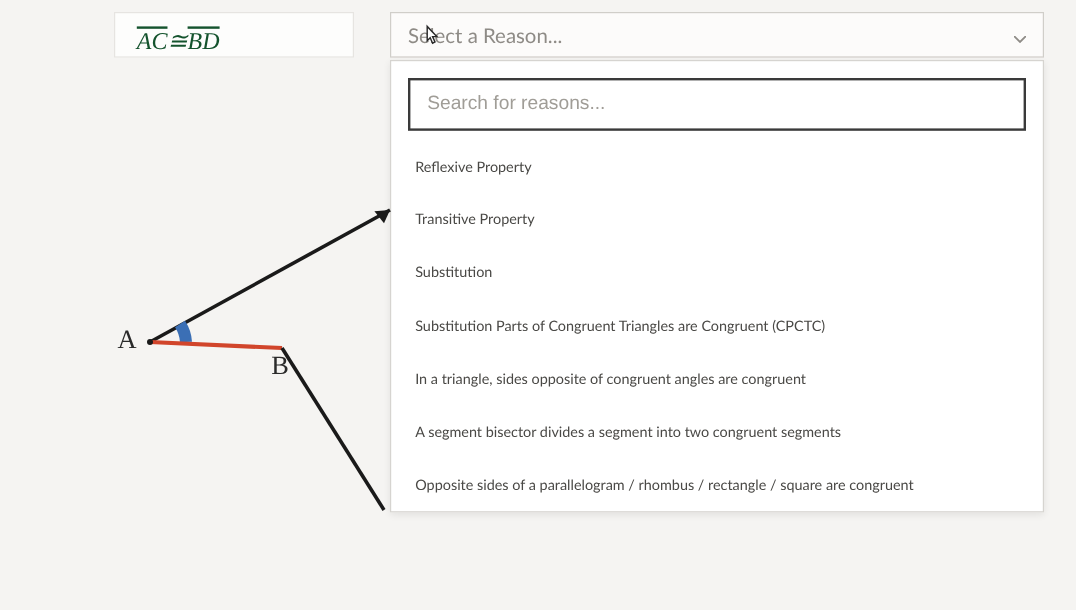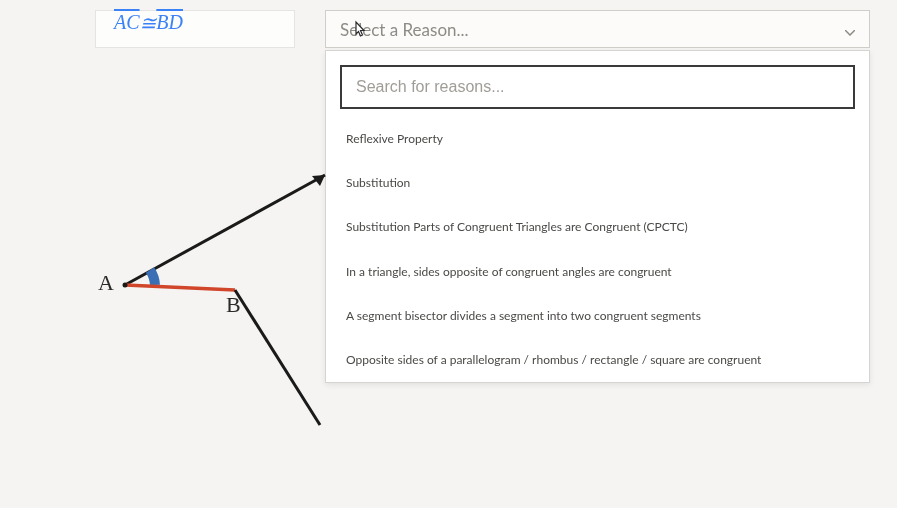--- a/index.html
+++ b/index.html
@@ -13,26 +13,26 @@
     }
     .statement-box {
       position: absolute;
       left: 95px;
       top: 10px;
       width: 200px;
       height: 38px;
       background: #fdfdfc;
       border: 1px solid #e6e4e1;
       display: flex;
-      align-items: flex-start;
+      align-items: flex-end;
       padding-left: 18px;
       font-family: "Times New Roman", serif;
       font-style: italic;
       font-size: 20px;
-      color: #3b82f6;
+      color: #14532d;
     }
     .overline { text-decoration: overline; }
     .select-trigger {
       position: absolute;
       left: 325px;
       top: 10px;
       width: 545px;
       height: 38px;
       background: #fcfbfa;
       border: 1px solid #d0cec9;
@@ -118,20 +118,21 @@
 <span class="cursor-icon">
   <svg width="18" height="22" viewBox="0 0 18 22">
     <path d="M6 2 L6 14 L8.5 11.5 L10.5 16 L12.5 15 L10.5 10.5 L14 10.5 Z" fill="#ffffff" stroke="#2a2a2a" stroke-width="1.2"></path>
   </svg>
 </span>
 
 <div class="dropdown-panel">
   <input class="search-input" type="text" placeholder="Search for reasons..." style="">
   <div class="options-list">
     <div class="option-item">Reflexive Property</div>
+    <div class="option-item">Transitive Property</div>
     <div class="option-item">Substitution</div>
     <div class="option-item">Substitution Parts of Congruent Triangles are Congruent (CPCTC)</div>
     <div class="option-item">In a triangle, sides opposite of congruent angles are congruent</div>
     <div class="option-item">A segment bisector divides a segment into two congruent segments</div>
     <div class="option-item">Opposite sides of a parallelogram / rhombus / rectangle / square are congruent</div>
   </div>
 </div>
 
 <div class="diagram">
   <svg width="300" height="300" viewBox="0 0 300 300">

